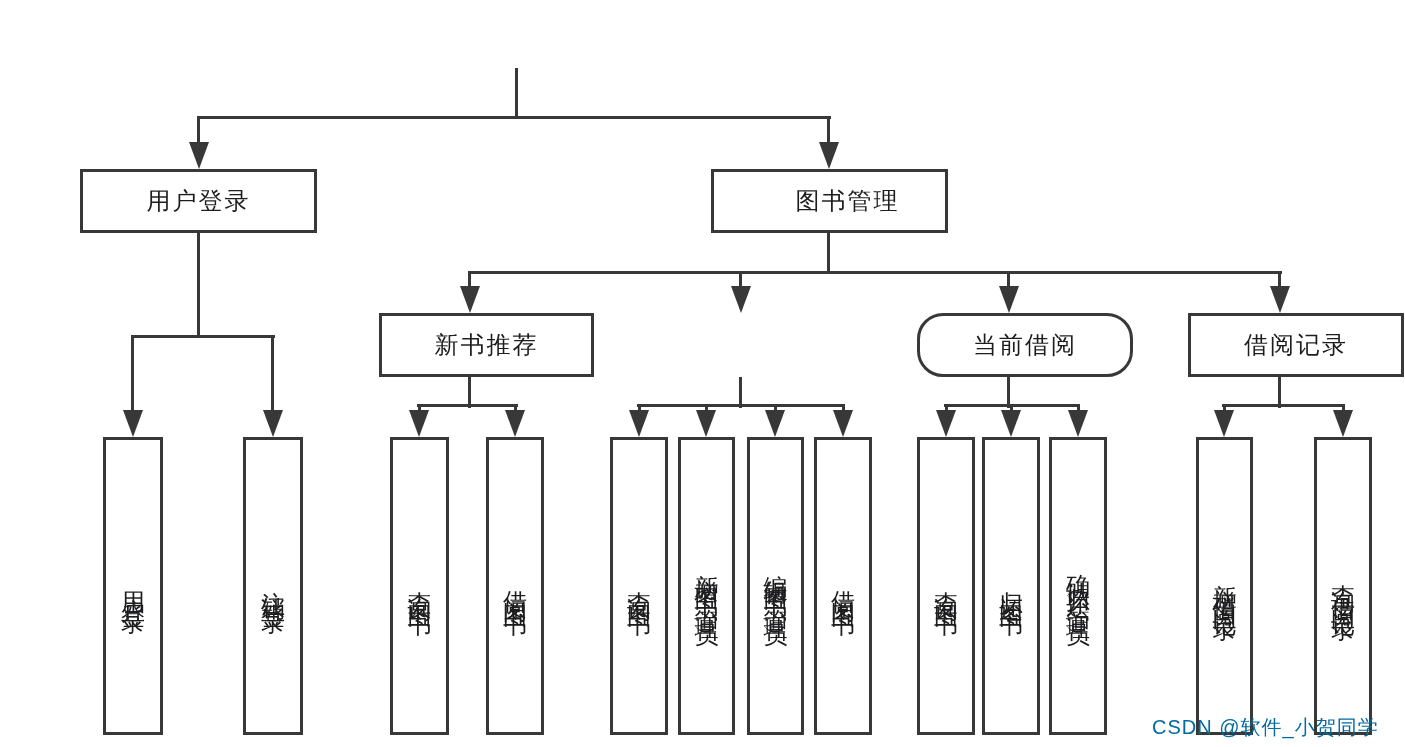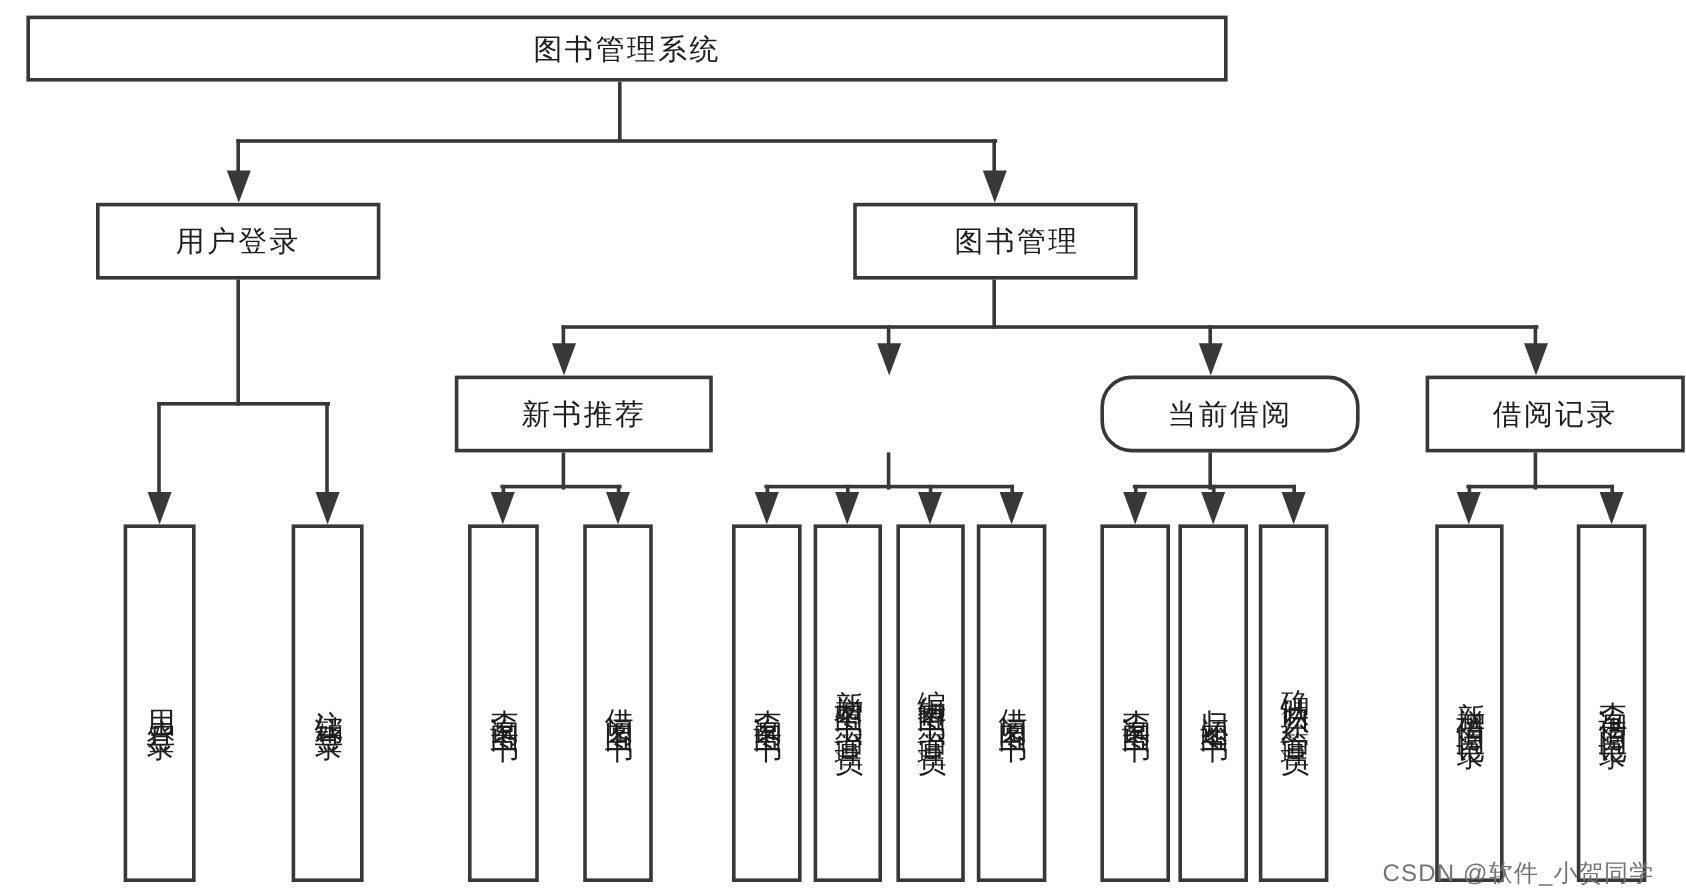--- a/index.html
+++ b/index.html
@@ -40,32 +40,29 @@
     border-left: 10px solid transparent;
     border-right: 10px solid transparent;
     border-top: 27px solid #383838;
   }
 
   .watermark {
     position: absolute;
     left: 1152px; top: 714px;
     font-size: 20px;
     letter-spacing: 1px;
-    color: #737373;
+    color: #0369a1;
     white-space: nowrap;
   }
 </style>
 </head>
 <body>
 
 <div class="canvas">
 
-  <div class="box" style="left:22px; top:13px; width:1001px; height:55px;">
-    <span class="h-label">图书管理系统</span>
-  </div>
 
   <div class="vline" style="left:515px; top:68px; height:50px;"></div>
   <div class="hline" style="left:197px; top:116px; width:634px;"></div>
   <div class="vline" style="left:197px; top:116px; height:28px;"></div>
   <div class="arrow" style="left:189px; top:142px;"></div>
   <div class="vline" style="left:827px; top:116px; height:28px;"></div>
   <div class="arrow" style="left:819px; top:142px;"></div>
 
   <div class="box lvl2" style="left:80px; width:237px;">
     <span class="h-label">用户登录</span>

